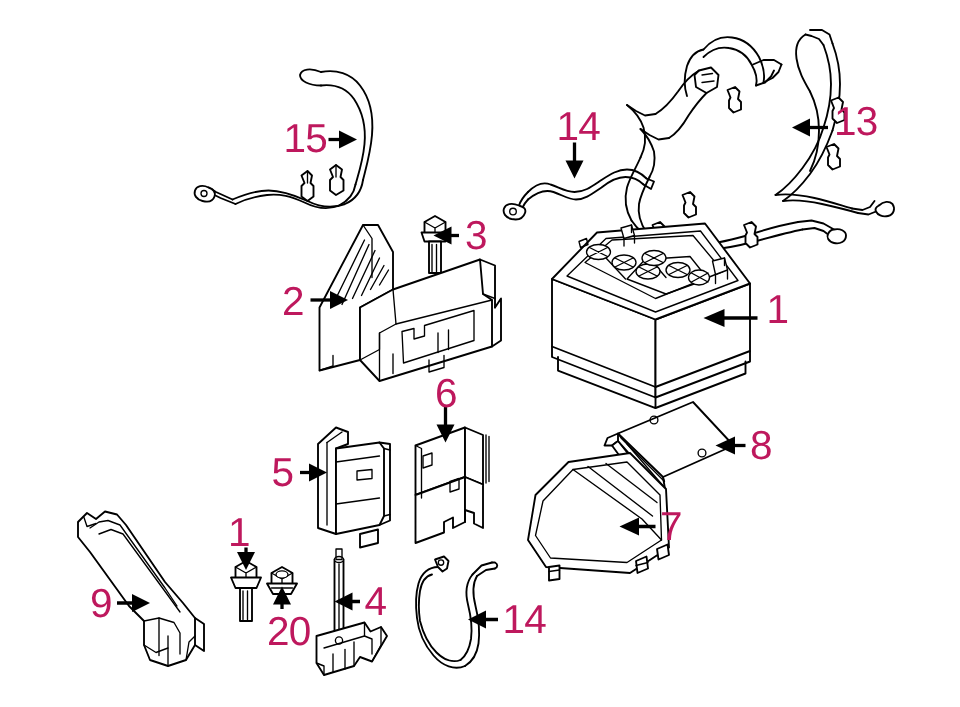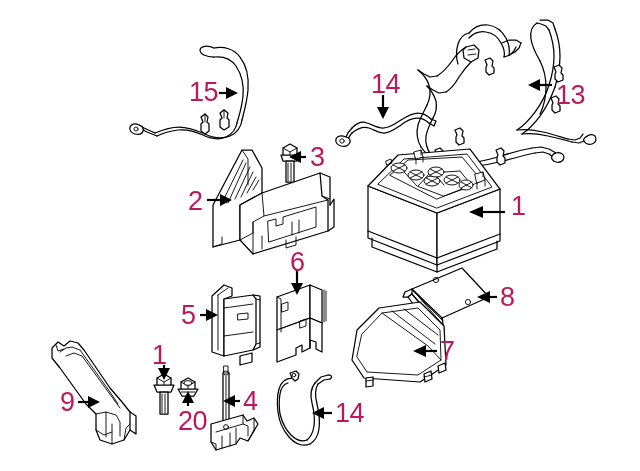--- a/index.html
+++ b/index.html
@@ -500,17 +500,17 @@
   <div class="callout-num" style="left:310px; top:144px;">3</div>
   <div class="callout-num" style="left:243px; top:388px;">4</div>
   <div class="callout-num" style="left:181px; top:302px;">5</div>
   <div class="callout-num" style="left:290px; top:249px;">6</div>
   <div class="callout-num" style="left:440px; top:338px;">7</div>
   <div class="callout-num" style="left:500px; top:284px;">8</div>
   <div class="callout-num" style="left:60px; top:389px;">9</div>
   <div class="callout-num" style="left:152px; top:342px;">1</div>
   <div class="callout-num" style="left:178px; top:408px;">20</div>
   <div class="callout-num" style="left:335px; top:400px;">14</div>
-  <div class="callout-num" style="left:556px; top:68px;margin-top:14px;">13</div>
+  <div class="callout-num" style="left:556px; top:68px;">13</div>
   <div class="callout-num" style="left:371px; top:71px;">14</div>
   <div class="callout-num" style="left:189px; top:79px;">15</div>
 
 </div>
 
 </body></html>

